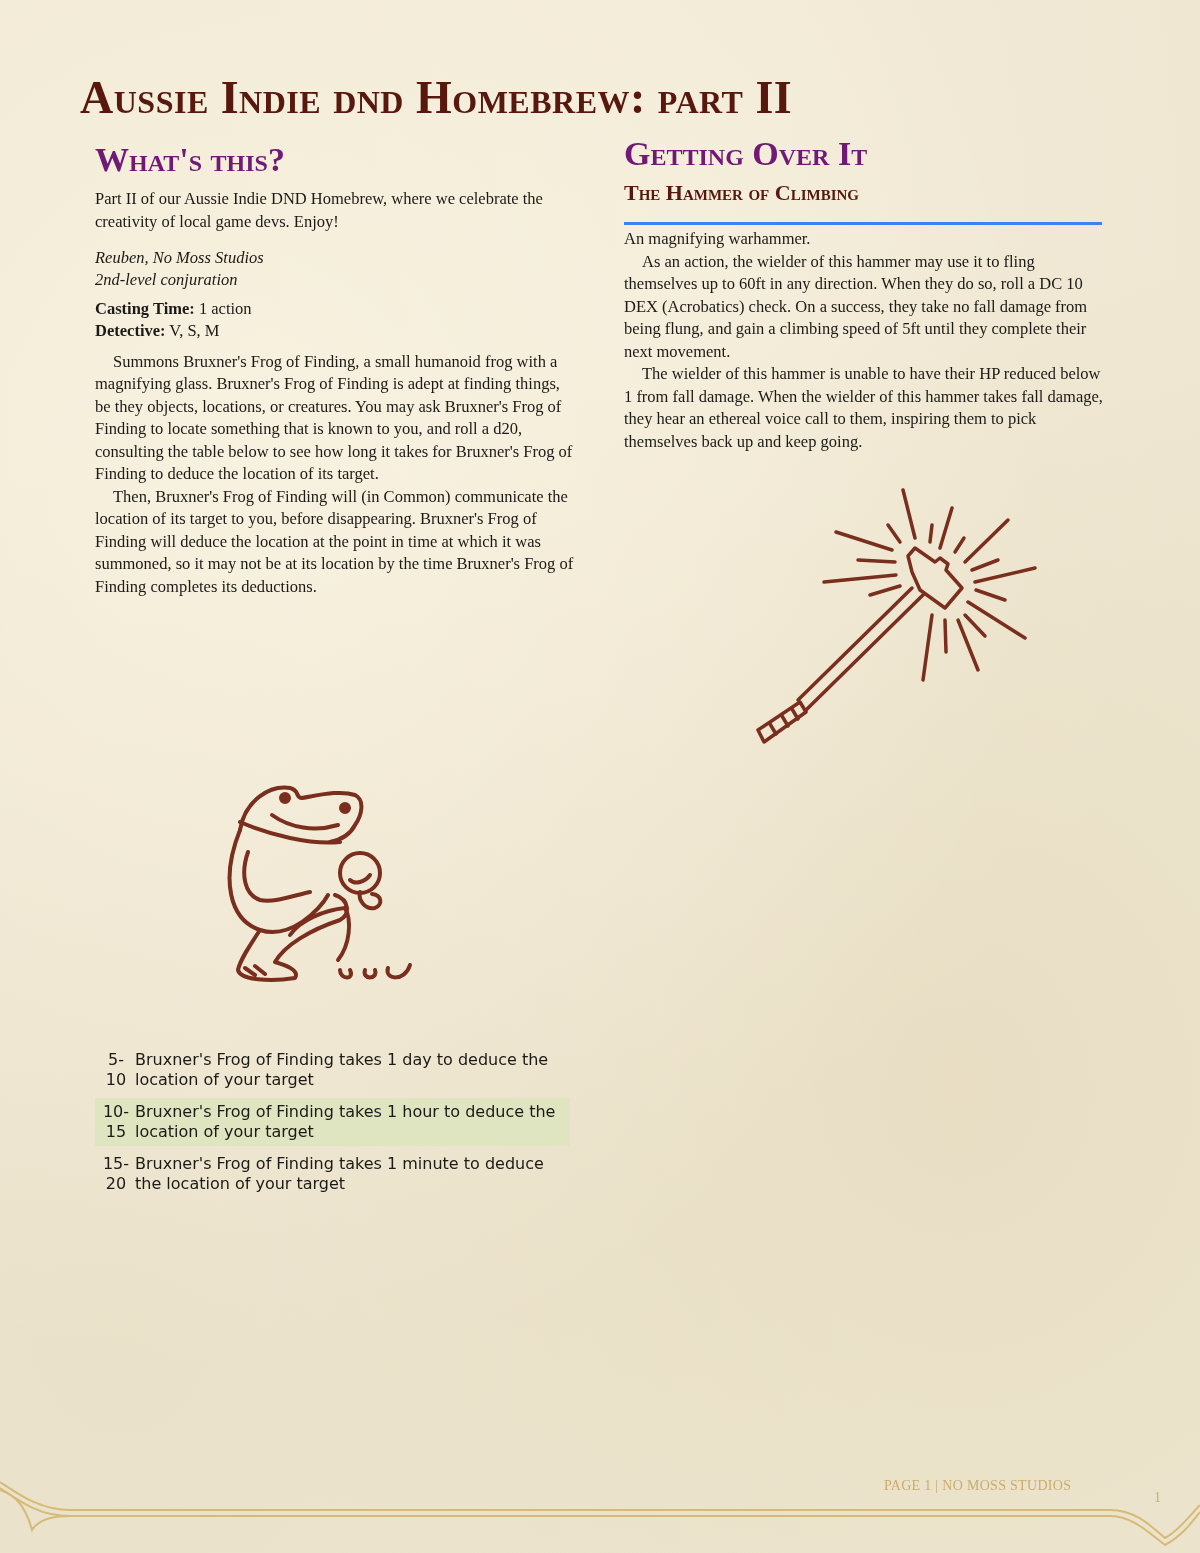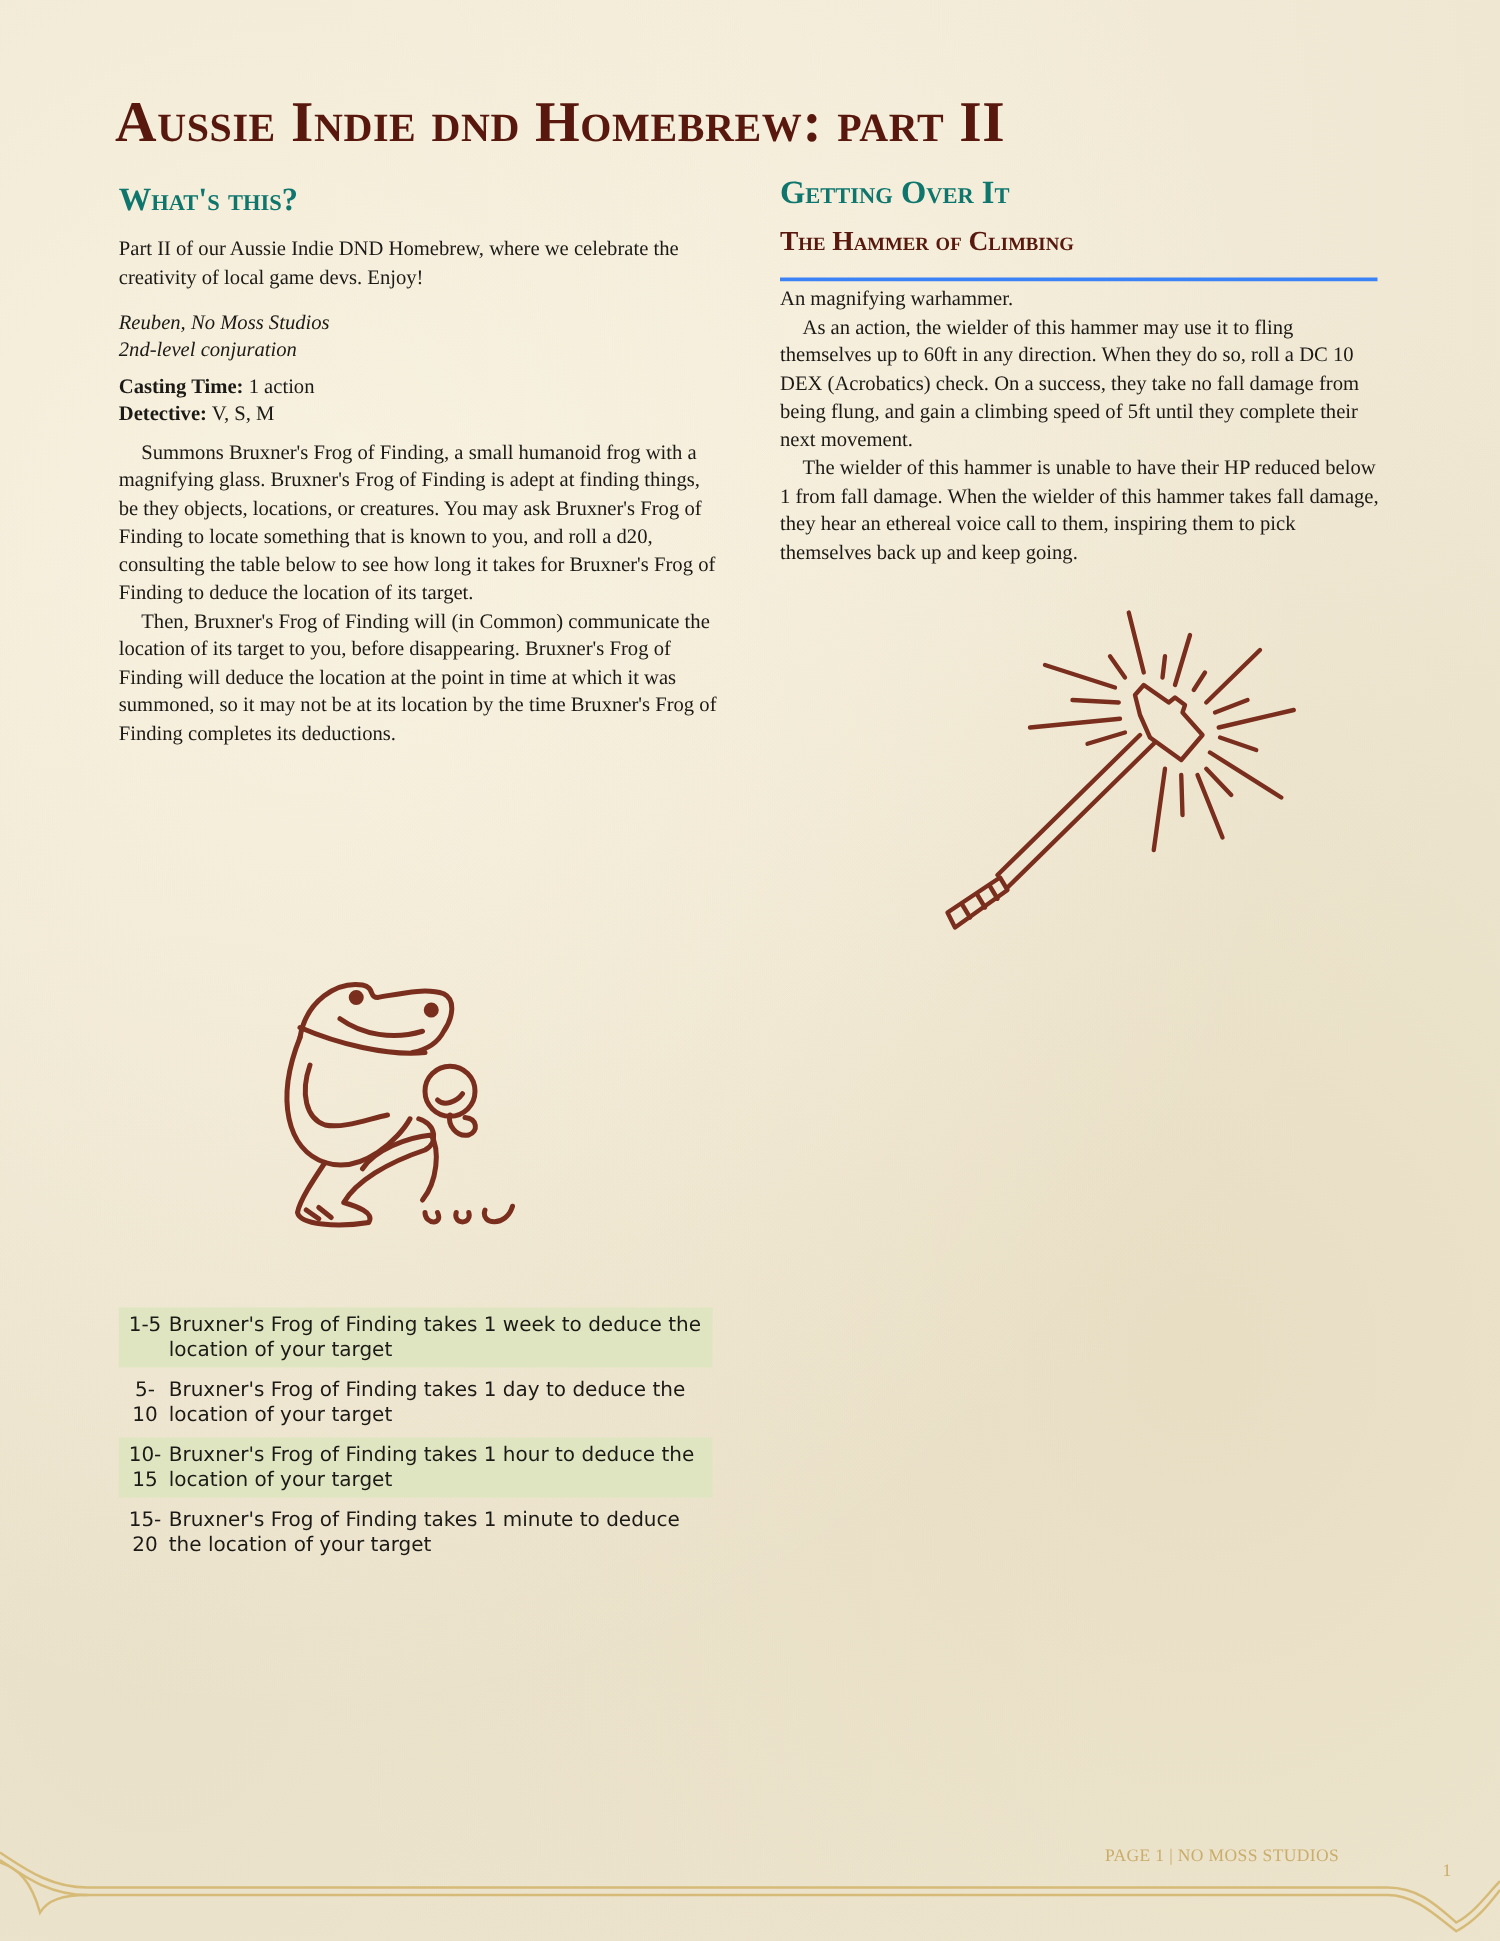--- a/index.html
+++ b/index.html
@@ -8,31 +8,31 @@
       background: #efe7d2;
       background-image:
         radial-gradient(ellipse at 20% 30%, rgba(255,250,235,0.55), rgba(0,0,0,0) 60%),
         radial-gradient(ellipse at 80% 70%, rgba(226,214,184,0.55), rgba(0,0,0,0) 55%),
         radial-gradient(ellipse at 60% 15%, rgba(245,238,220,0.6), rgba(0,0,0,0) 50%),
         radial-gradient(ellipse at 10% 85%, rgba(230,220,195,0.6), rgba(0,0,0,0) 50%);
       font-family: "Liberation Serif", "DejaVu Serif", serif;
       color: #1c1a16;
     }
     .title {
-      position: absolute; left: 92px; top: 70px; margin: 0;
+      position: absolute; left: 80px; top: 70px; margin: 0;
       font-family: "Liberation Serif", serif; font-weight: bold;
       font-size: 46px; color: #58180d; font-variant: small-caps; letter-spacing: 0.5px;
       line-height: 56px; white-space: nowrap;
     }
     .col { position: absolute; top: 138px; }
     .col-left { left: 95px; width: 480px; }
     .col-right { left: 624px; width: 480px; }
     h2 {
       margin: 0; font-family: "Liberation Serif", serif; font-weight: bold;
-      font-variant: small-caps; color: #0f766e; font-size: 26px; line-height: 40px;
+      font-variant: small-caps; color: #701a75; font-size: 34px; line-height: 40px;
     }
     h3 {
       margin: 0; font-family: "Liberation Serif", serif; font-weight: bold;
       font-variant: small-caps; color: #58180d; font-size: 22px; line-height: 26px;
     }
     .h3-rule { border-bottom: 3px solid #3b82f6; padding-bottom: 16px; }
     p { margin: 0; font-size: 16.5px; line-height: 22.5px; }
     .indent { text-indent: 18px; }
     .italic { font-style: italic; }
     .b { font-weight: bold; }
@@ -80,24 +80,20 @@
   <path d="M60 160 C 50 175, 40 190, 38 200 C 40 210, 70 212, 95 208 C 100 200, 85 195, 75 192 C 85 175, 110 160, 140 150 C 150 145, 150 130, 135 125"></path>
   <path d="M90 165 C 100 150, 125 140, 145 138 C 152 150, 150 175, 138 190"></path>
   <circle cx="160" cy="103" r="20"></circle>
   <path d="M150 110 C 155 115, 165 112, 170 105"></path>
   <path d="M160 122 C 158 130, 165 140, 175 138 C 183 135, 182 125, 172 124"></path>
   <path d="M45 198 L 55 205 M 55 196 L 65 204"></path>
   <path d="M140 200 C 140 210, 155 210, 150 200 M 165 200 C 162 210, 178 210, 175 200 M 188 198 C 184 210, 205 212, 210 195"></path>
 </svg>
 
 <div class="table" style="position:absolute; left:95px; top:1046px; width:475px;">
-  <div class="trow odd">
-    <div class="roll">1-5</div>
-    <div class="desc">Bruxner's Frog of Finding takes 1 week to deduce the location of your target</div>
-  </div>
   <div class="trow">
     <div class="roll">5- 10</div>
     <div class="desc">Bruxner's Frog of Finding takes 1 day to deduce the location of your target</div>
   </div>
   <div class="trow odd">
     <div class="roll">10- 15</div>
     <div class="desc">Bruxner's Frog of Finding takes 1 hour to deduce the location of your target</div>
   </div>
   <div class="trow">
     <div class="roll">15- 20</div>

